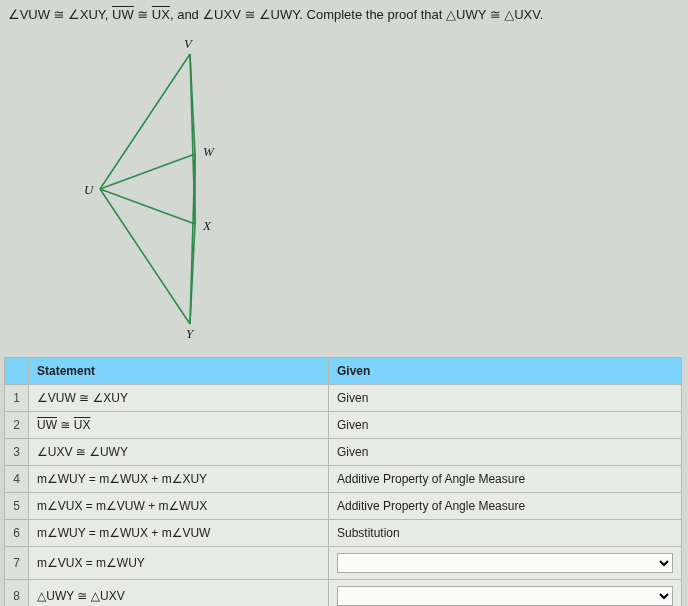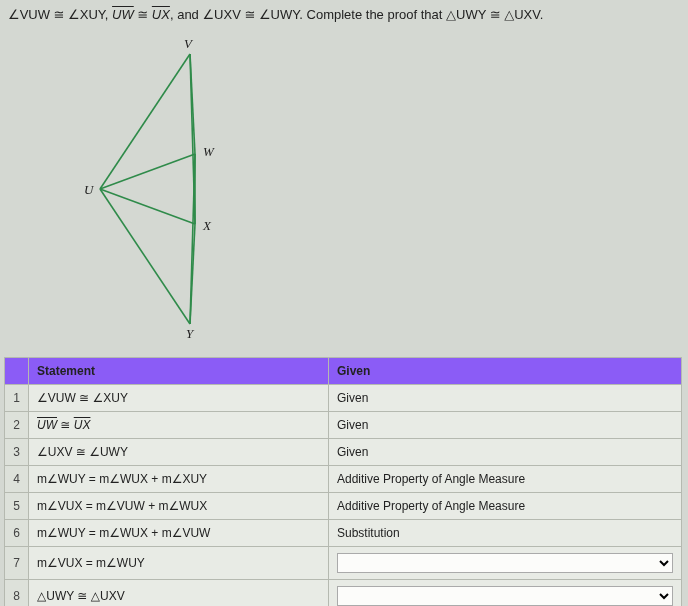--- a/index.html
+++ b/index.html
@@ -10,40 +10,40 @@
       font-family: 'Segoe UI', Tahoma, Arial, sans-serif;
       font-size: 13px;
       color: #222;
       overflow: hidden;
     }
     .problem {
       padding: 6px 8px 2px 8px;
       font-size: 13px;
       line-height: 1.4;
     }
-    .overline { text-decoration: overline; font-style: italic; }
+    .overline { text-decoration: overline; }
     .figure {
       margin: 8px 0 10px 40px;
     }
     .ptlabel { font-size: 13px; font-style: italic; fill: #222; font-family: serif; }
     table.proof {
       border-collapse: collapse;
       width: 678px;
       margin-left: 4px;
       background: #e8ebe5;
       border: 1px solid #a5aaa0;
     }
     table.proof th, table.proof td {
       border: 1px solid #b5b9b0;
       padding: 6px 8px;
       text-align: left;
       font-size: 12px;
     }
     table.proof th {
-      background: #8b5cf6;
+      background: #7dd3fc;
       font-weight: bold;
     }
     table.proof td.num {
       width: 24px;
       text-align: center;
       background: #dde1da;
       color: #444;
     }
     table.proof td.stmt { width: 300px; }
     table.proof td.reason { }

